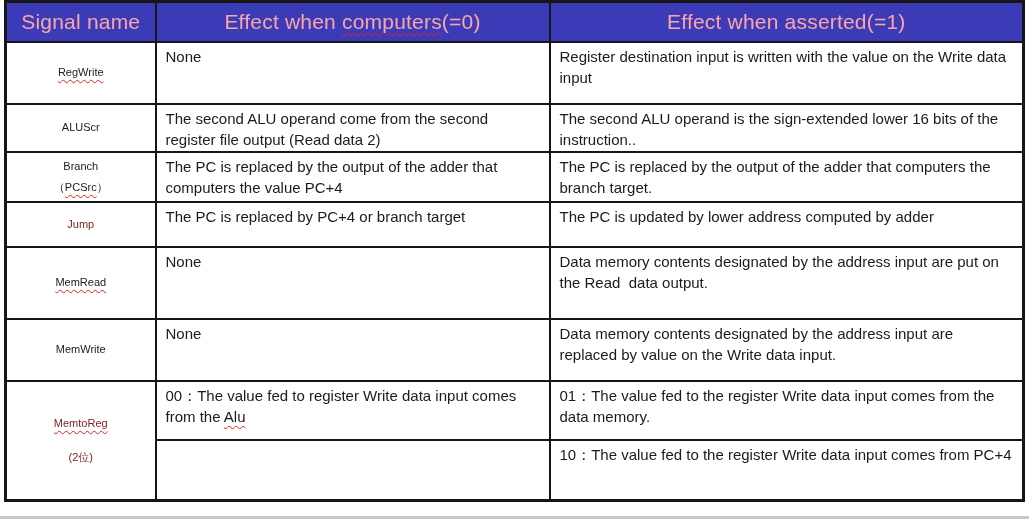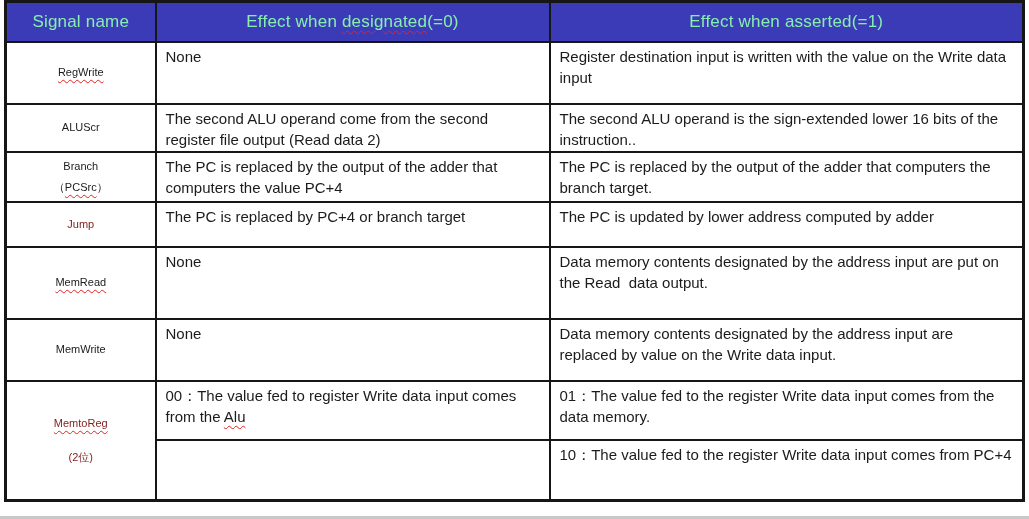--- a/index.html
+++ b/index.html
@@ -24,22 +24,22 @@
     width: 1018px;
     border-collapse: collapse;
     table-layout: fixed;
     border: 3px solid #161616;
   }
   table.sig-table th, table.sig-table td {
     border: 2px solid #161616;
   }
   th.hdr {
     background: #3b3bb8;
-    color: #86efac;
-    font-size: 17px;
+    color: #fca5a5;
+    font-size: 21px;
     font-weight: 400;
     text-align: center;
     vertical-align: middle;
     border-bottom: 3px solid #161616;
     letter-spacing: 0.2px;
   }
   td.sig {
     text-align: center;
     vertical-align: middle;
     font-size: 11px;
@@ -81,21 +81,21 @@
 <div class="page">
   <table class="sig-table">
     <colgroup>
       <col style="width:150px">
       <col style="width:394px">
       <col style="width:474px">
     </colgroup>
     <tbody>
         <tr style="height:40px">
       <th class="hdr">Signal name</th>
-      <th class="hdr">Effect when <span class="wavy">designated</span>(=0)</th>
+      <th class="hdr">Effect when <span class="wavy">computers</span>(=0)</th>
       <th class="hdr">Effect when asserted(=1)</th>
     </tr>
 
     <tr style="height:62px">
       <td class="sig">
         <div class="sig-line"><span class="wavy">RegWrite</span></div>
       </td>
       <td class="effect">None</td>
       <td class="effect">Register destination input is written with the value on the Write data input</td>
     </tr>

